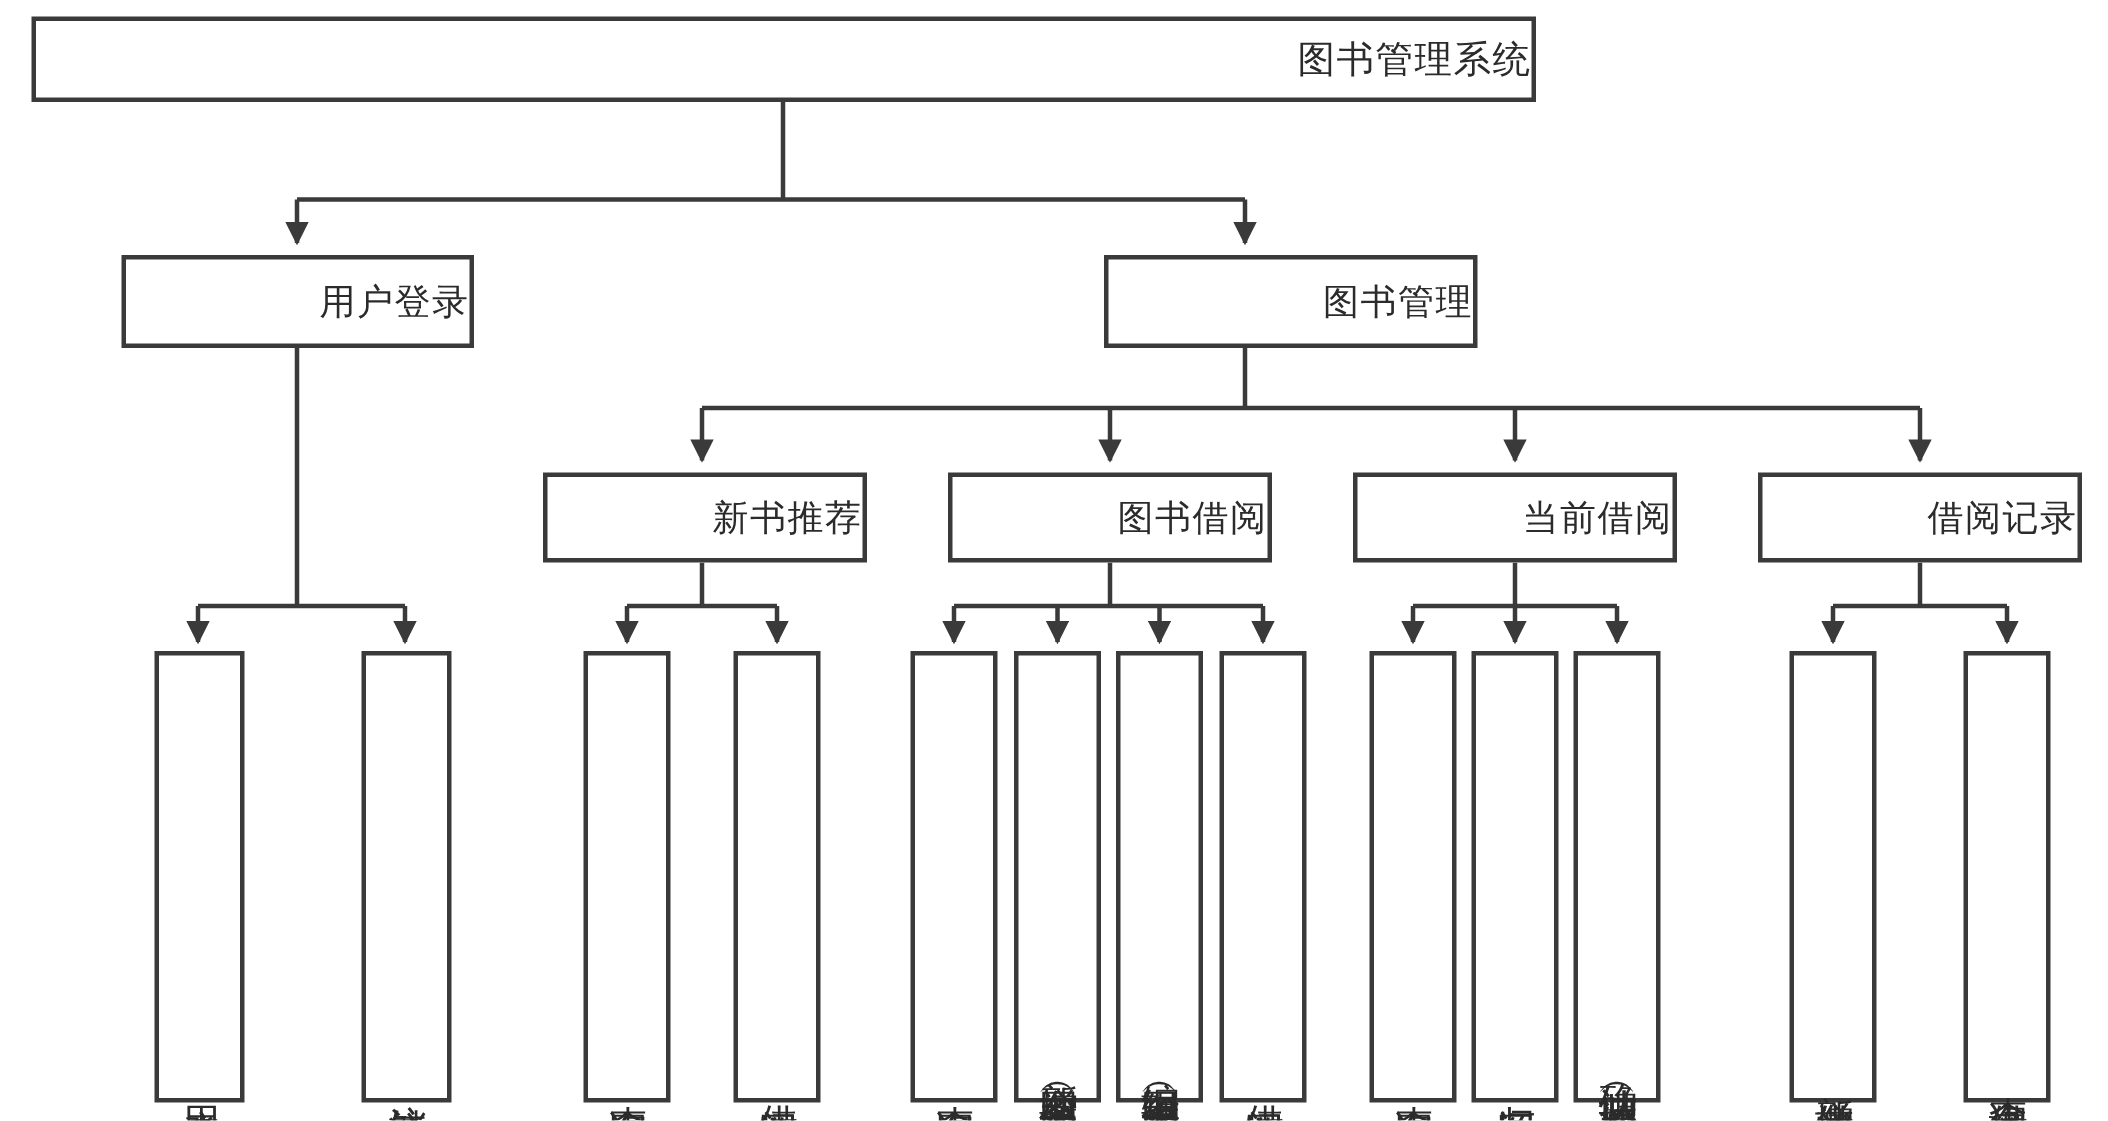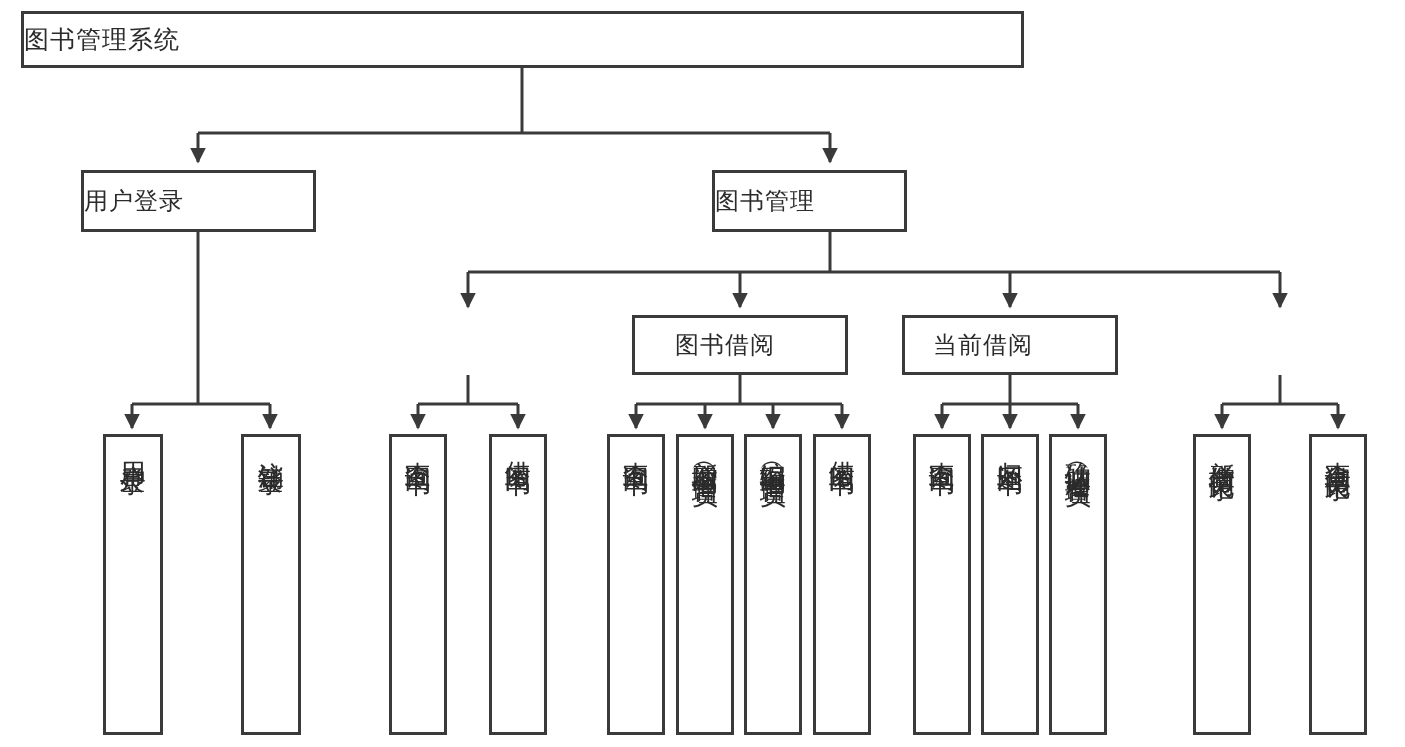--- a/index.html
+++ b/index.html
@@ -23,21 +23,21 @@
     height: 747px;
     pointer-events: none;
   }
   .node {
     position: absolute;
     box-sizing: border-box;
     border: 3px solid #3a3a3a;
     background: #ffffff;
     display: flex;
     align-items: center;
-    justify-content: flex-start;
+    justify-content: flex-end;
     color: #2b2b2b;
     z-index: 2;
   }
   .node.h {
     font-size: 24px;
     line-height: 1.2;
     letter-spacing: 1px;
     white-space: nowrap;
   }
   .node.root {
@@ -125,29 +125,35 @@
     </g>
   </svg>
 
   <div class="node h root" style="left:21px; top:11px; width:1003px; height:57px;">
     <span>图书管理系统</span>
   </div>
 
   <div class="node h" style="left:81px; top:170px; width:235px; height:62px;">
     <span>用户登录</span>
   </div>
-  <div class="node h" style="left:712px; top:170px; width:195px; height:62px;">
+  <div class="node h" style="left:736px; top:170px; width:249px; height:62px;">
     <span>图书管理</span>
   </div>
 
+  <div class="node h" style="left:362px; top:315px; width:216px; height:60px;">
+    <span>新书推荐</span>
+  </div>
   <div class="node h" style="left:632px; top:315px; width:216px; height:60px;padding-left:40px;">
     <span>图书借阅</span>
   </div>
   <div class="node h" style="left:902px; top:315px; width:216px; height:60px;padding-left:28px;">
     <span>当前借阅</span>
+  </div>
+  <div class="node h" style="left:1172px; top:315px; width:216px; height:60px;">
+    <span>借阅记录</span>
   </div>
 
   <div class="node v" style="left:103px; top:434px; width:60px; height:301px;">
     <span class="vtext">用户登录</span>
   </div>
   <div class="node v" style="left:241px; top:434px; width:60px; height:301px;">
     <span class="vtext">注销登录</span>
   </div>
 
   <div class="node v" style="left:389px; top:434px; width:58px; height:301px;">

